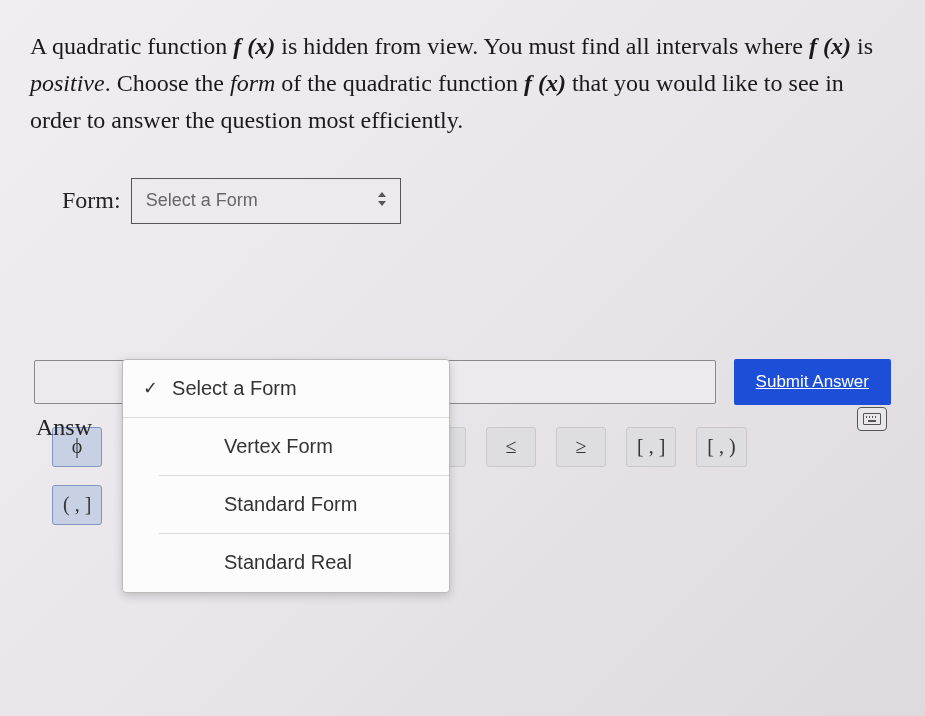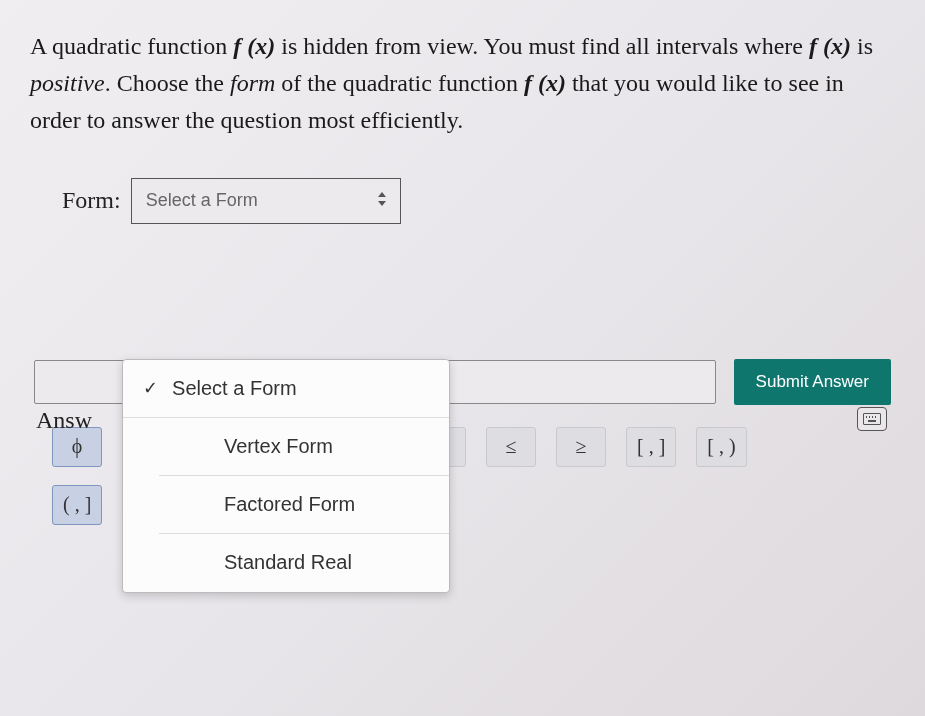--- a/index.html
+++ b/index.html
@@ -62,49 +62,50 @@
       height: 14px;
       fill: #555;
     }
     .answer-area {
       position: relative;
       margin-top: 10px;
     }
     .answer-label {
       font-size: 24px;
       position: absolute;
-      top: 48px;
+      top: 55px;
       left: 6px;
       color: #222;
     }
     .answer-row {
       display: flex;
       align-items: center;
       gap: 18px;
       margin-top: 135px;
       margin-left: 4px;
       margin-right: 4px;
     }
     .answer-input {
       flex: 1;
       height: 44px;
       border: 1.5px solid #888;
       background: #edeaed;
       border-radius: 2px;
     }
     .submit-btn {
-      background: #0f766e;
+      background: #1d4ed8;
       color: #fff;
       border: none;
       height: 46px;
       padding: 2px 22px;
       font-size: 17px;
       font-family: Arial, sans-serif;
       cursor: pointer;
       border-radius: 2px;
+      text-decoration: underline;
     }
     .kb-icon {
       position: absolute;
       right: 8px;
       top: 48px;
       width: 30px;
       height: 24px;
       border: 1.5px solid #555;
       border-radius: 4px;
       background: #e9e7e9;
@@ -237,21 +238,21 @@
 
   <div class="dropdown">
     <div class="dropdown-item">
       <span class="dropdown-check">✓</span>
       <span>Select a Form</span>
     </div>
     <div class="dropdown-item no-check">
       <span>Vertex Form</span>
     </div>
     <div class="dropdown-item no-check">
-      <span>Factored Form</span>
+      <span>Standard Form</span>
     </div>
     <div class="dropdown-item no-check">
       <span>Standard Real</span>
     </div>
   </div>
 
   <div class="answer-row">
     <div class="answer-input"></div>
     <button class="submit-btn">Submit Answer</button>
   </div>

